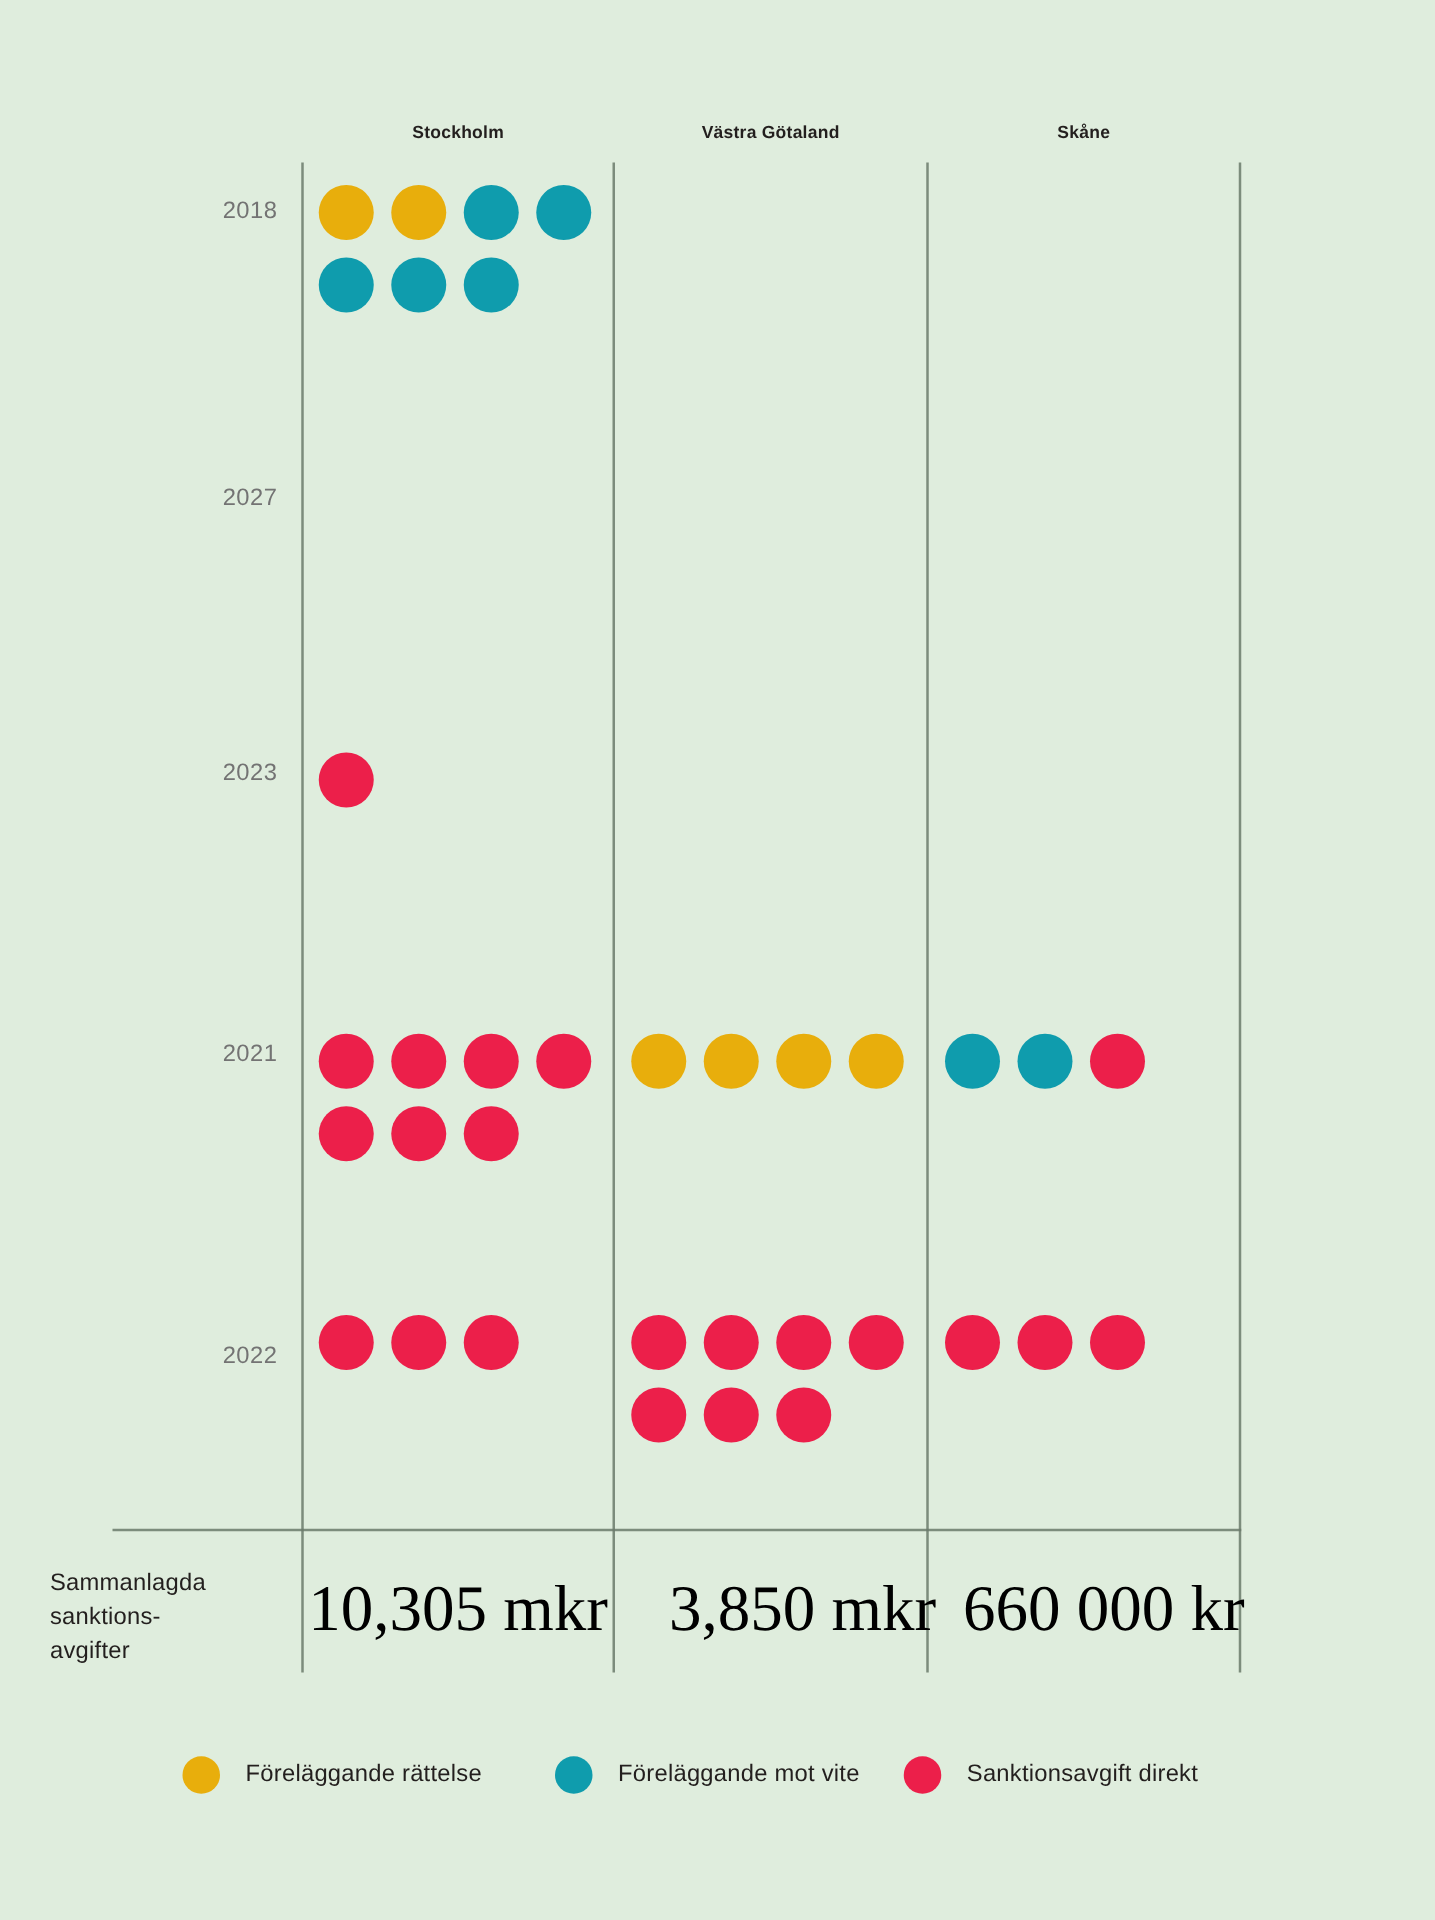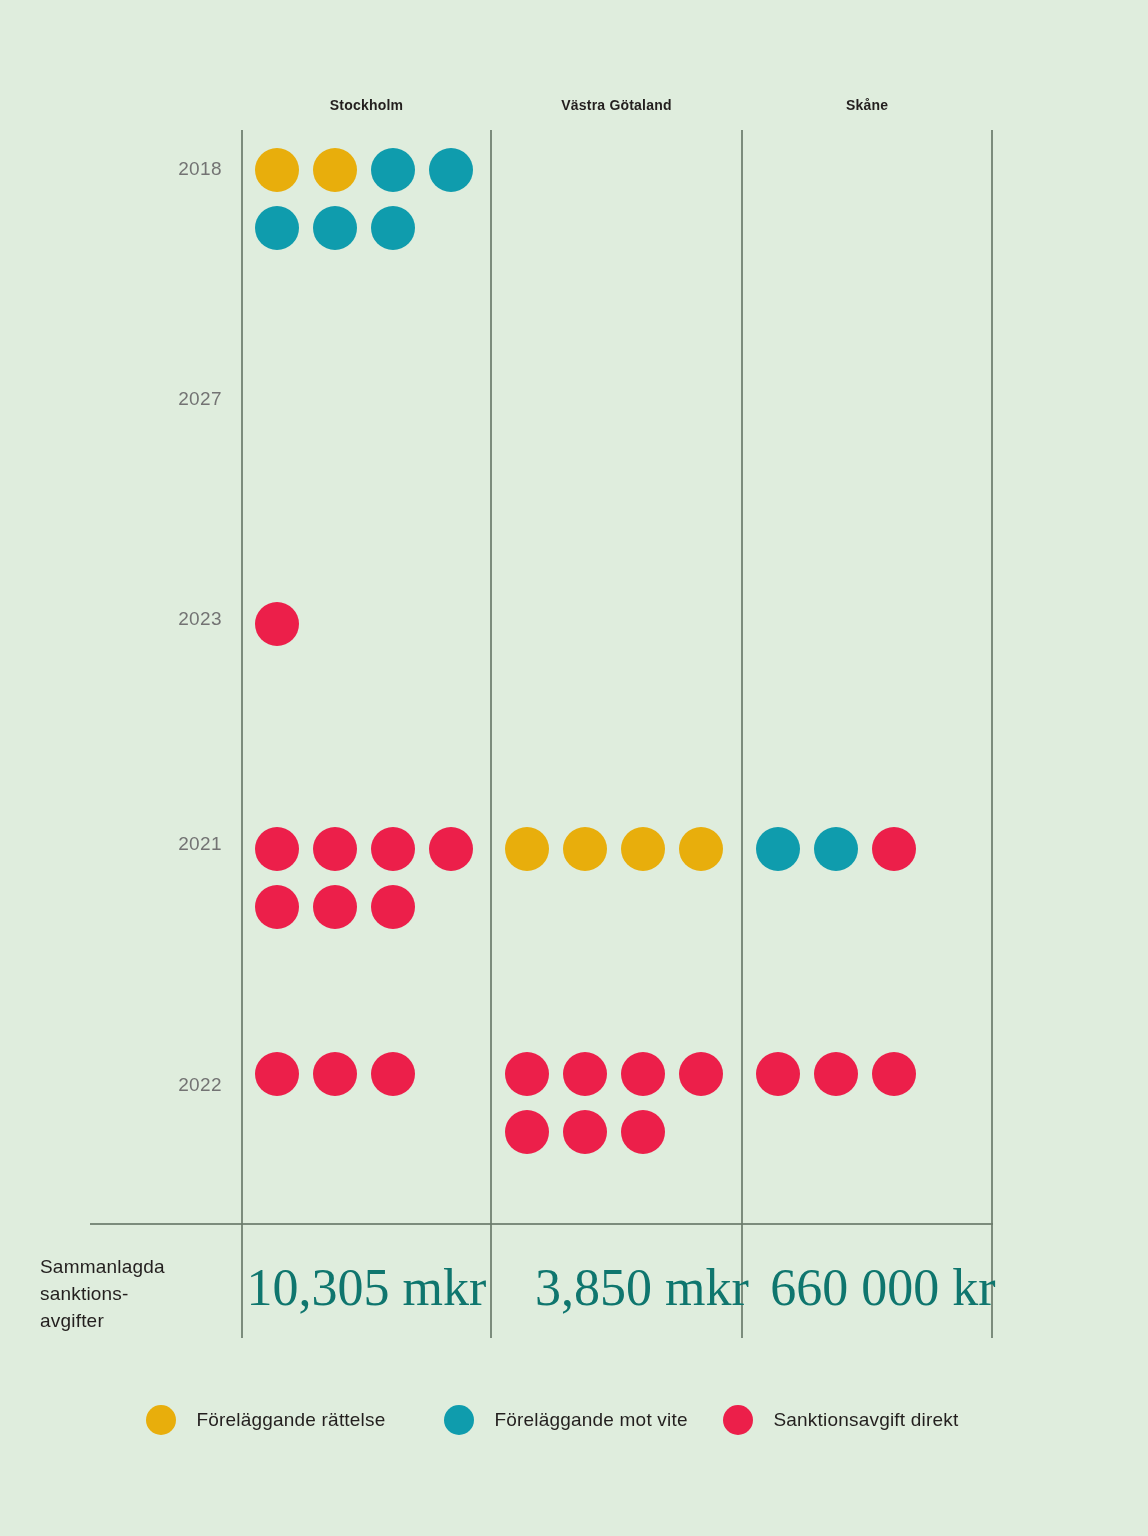--- a/index.html
+++ b/index.html
@@ -121,21 +121,21 @@
   }
   .summary-value {
     position: absolute;
     top: 1255px;
     height: 66px;
     line-height: 66px;
     text-align: center;
     font-family: "Liberation Serif", serif;
     font-size: 52px;
     font-weight: normal;
-    color: #0f766e;
+    color: #000000;
     white-space: nowrap;
   }
   .summary-value.s0 { left: 242px; width: 249px; }
   .summary-value.s1 { left: 491px; width: 302px; }
   .summary-value.s2 { left: 742px; width: 282px; }
 
   
   #legend {
     position: absolute;
     left: 0;

